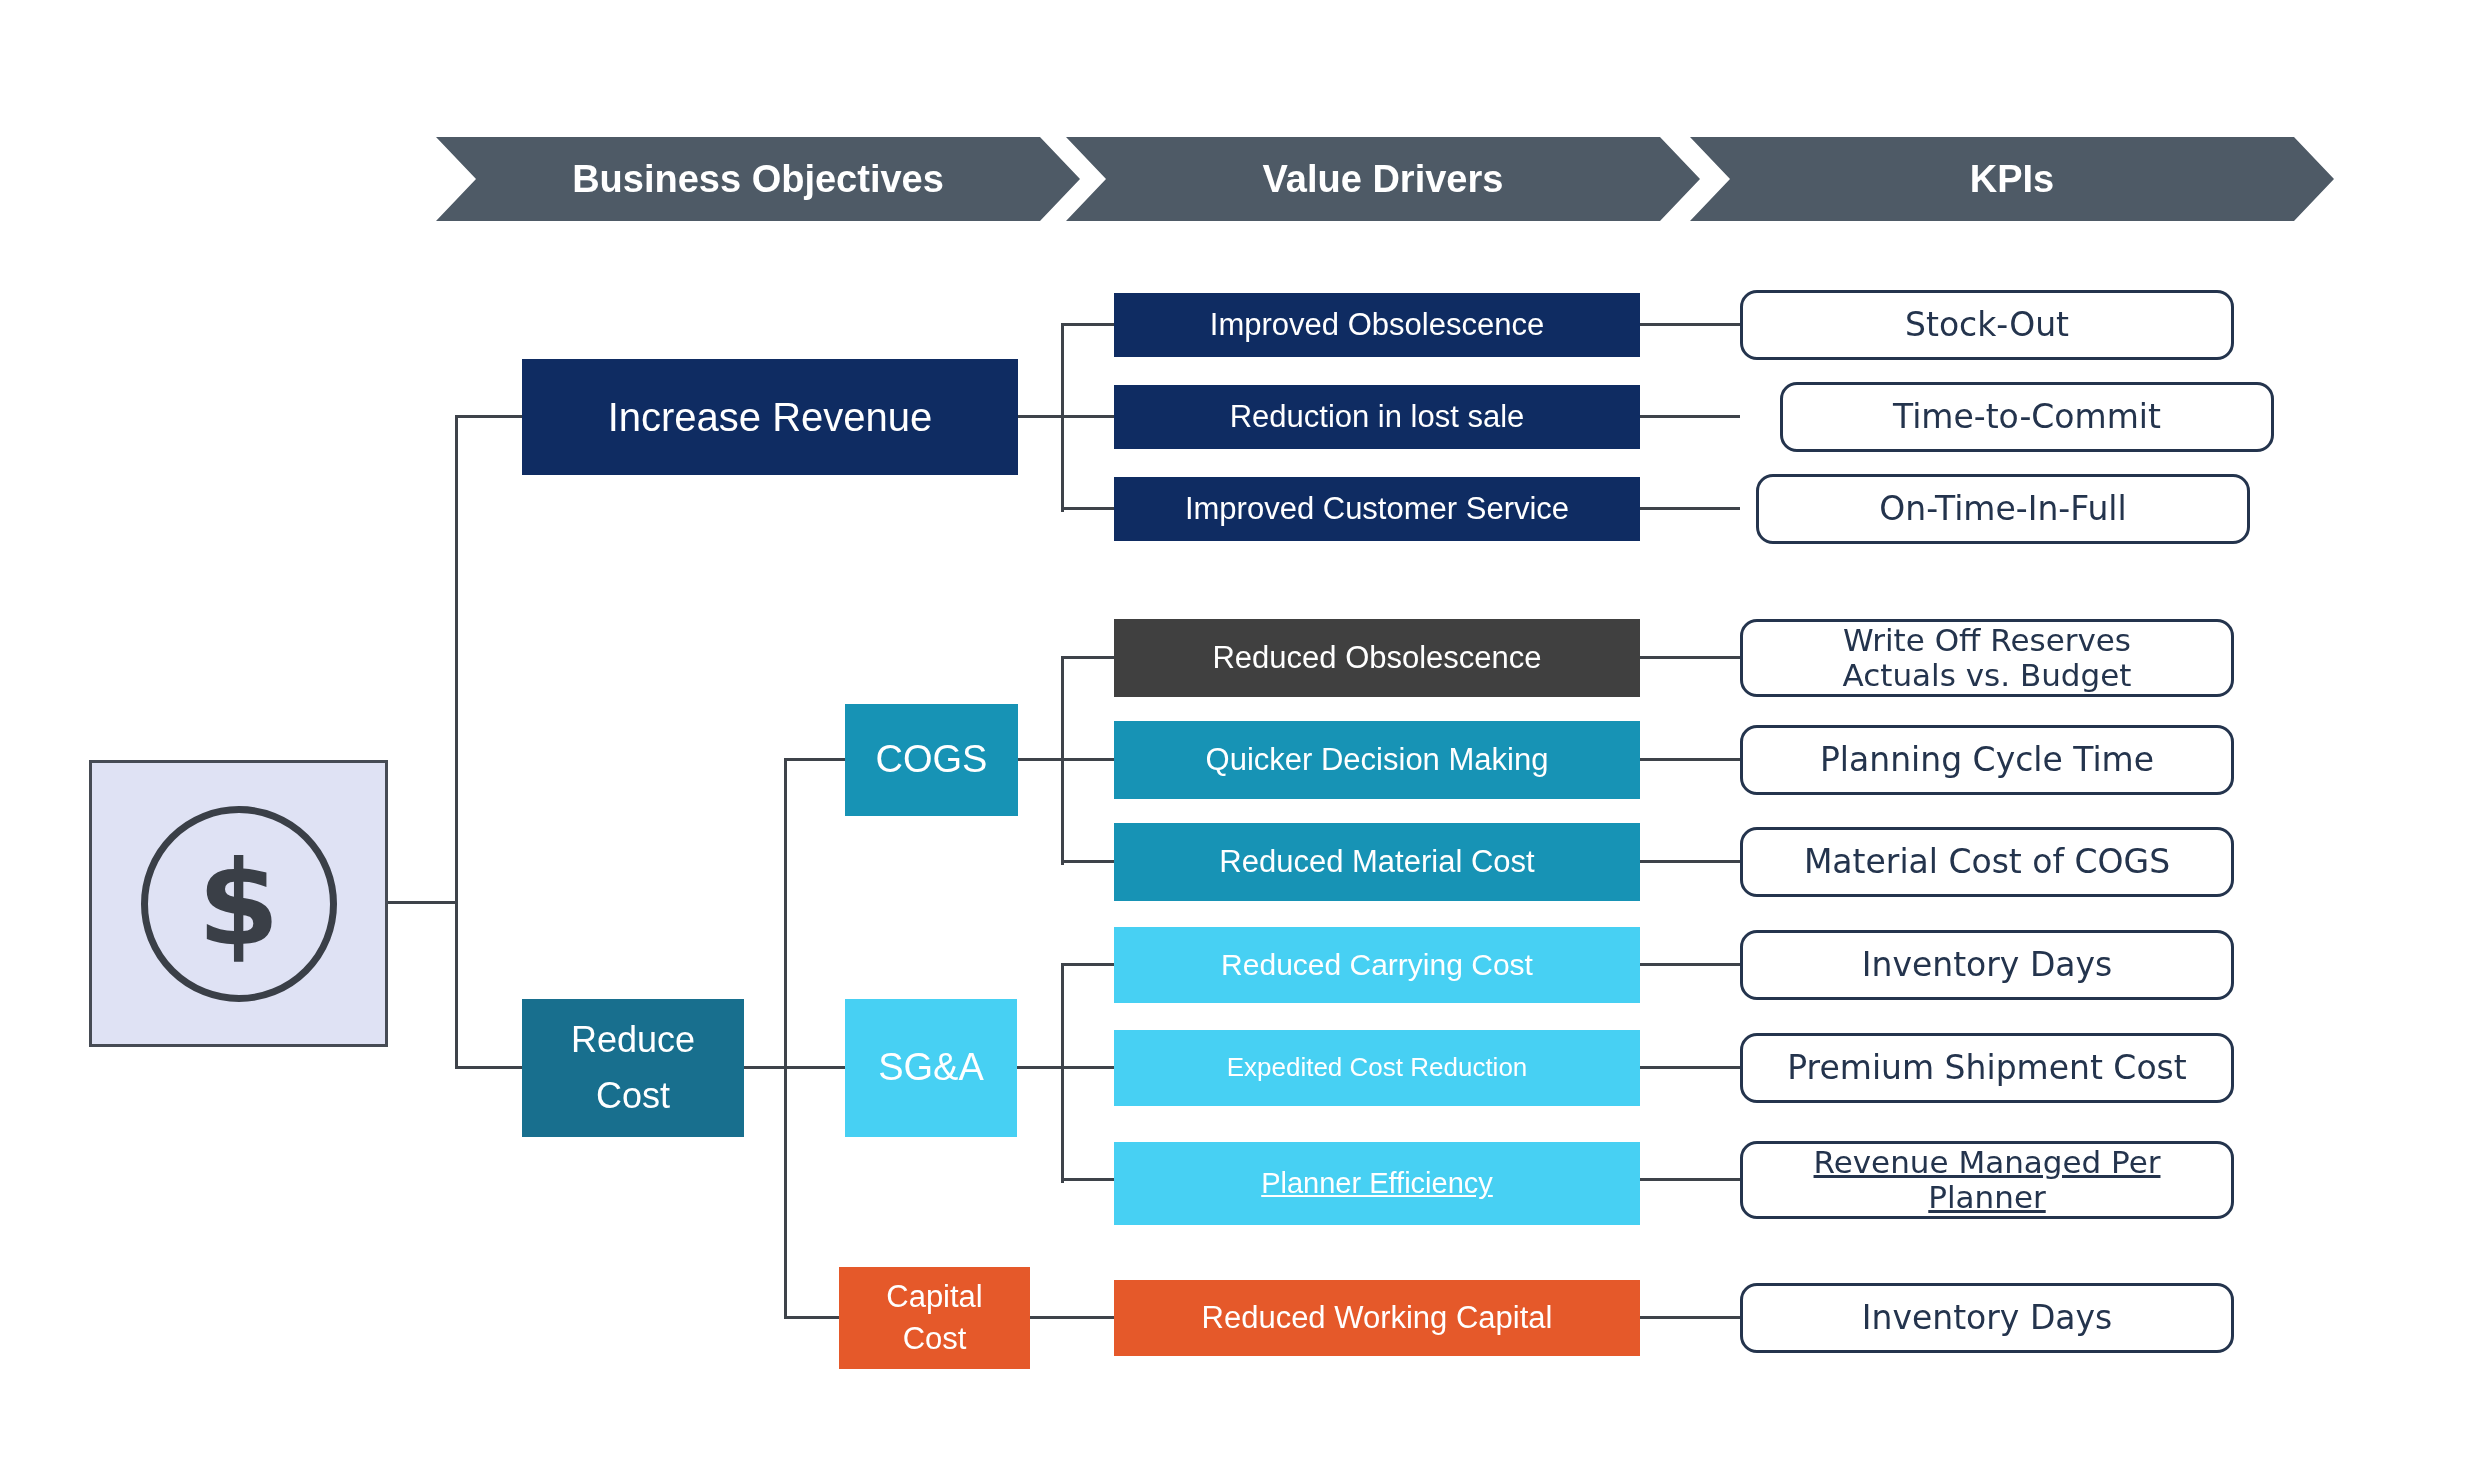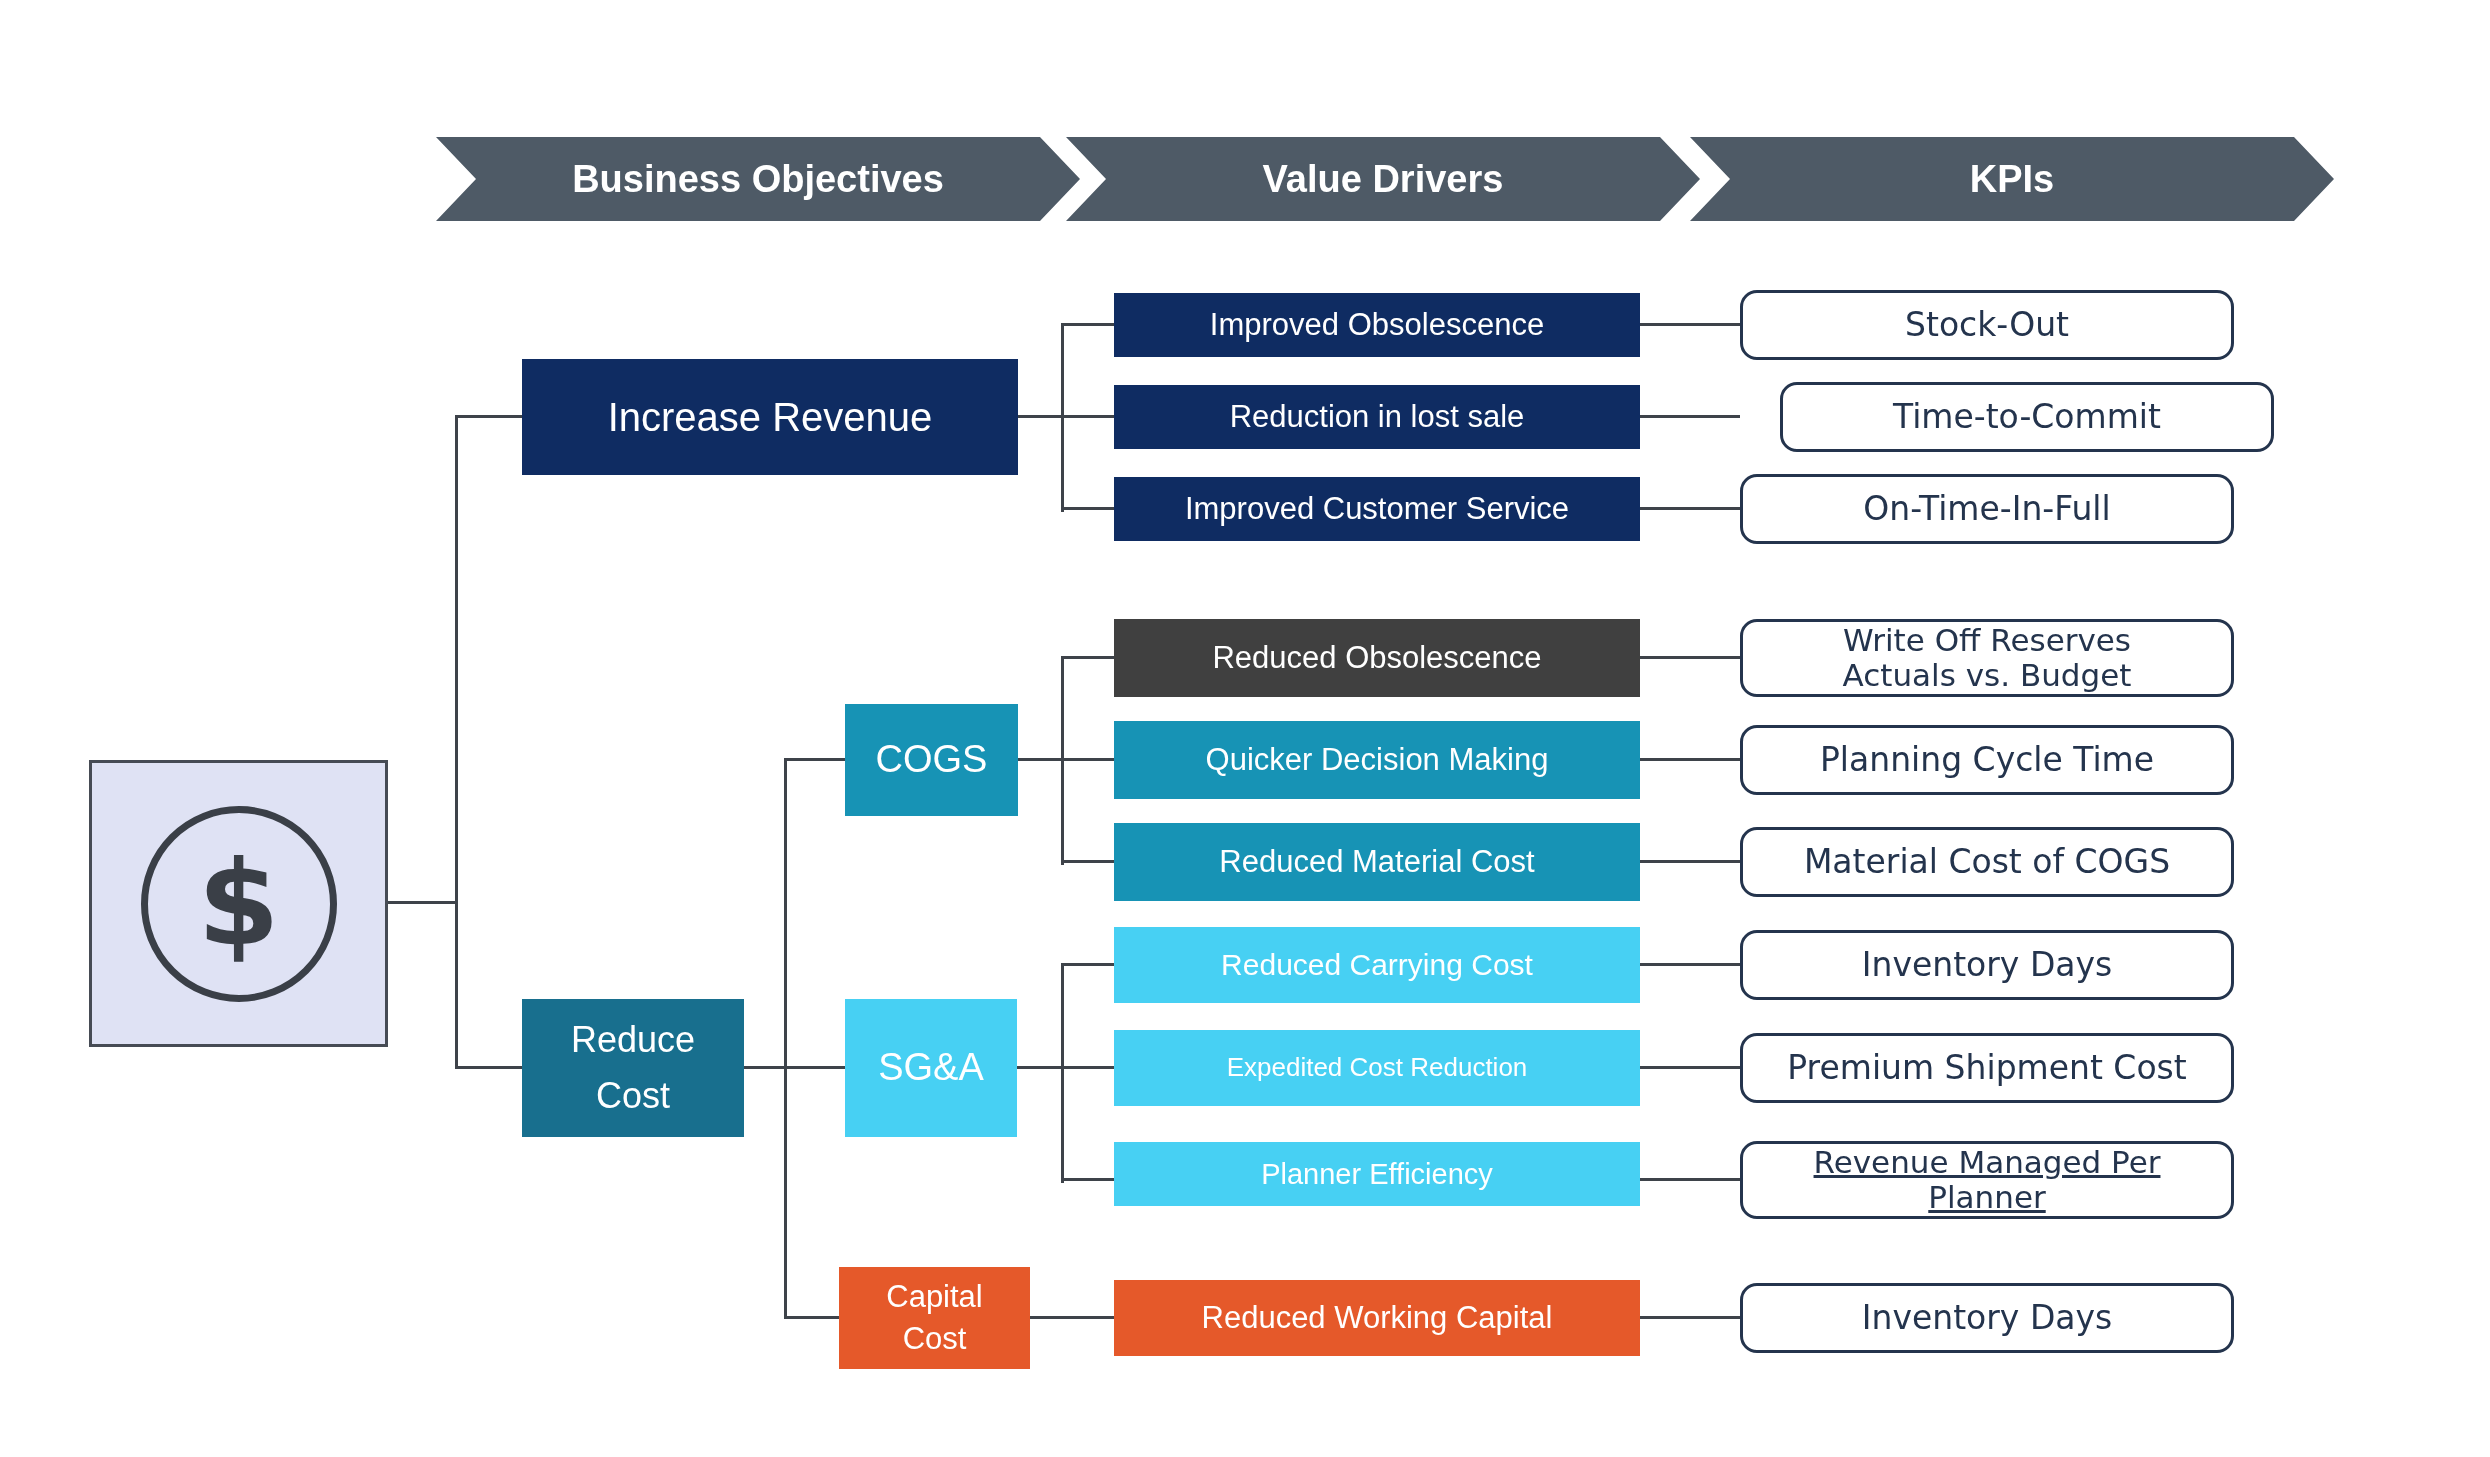--- a/index.html
+++ b/index.html
@@ -107,35 +107,35 @@
   <div class="node" style="left: 1114px; top: 823px; width: 526px; height: 78px; font-size: 31px; background-color: rgb(23, 147, 181);">
     <span>Reduced Material Cost</span>
     </div>
 
   <div class="node" style="left: 1114px; top: 927px; width: 526px; height: 76px; font-size: 30px; background-color: rgb(71, 208, 243);">
     <span>Reduced Carrying Cost</span>
     </div>
   <div class="node" style="left: 1114px; top: 1030px; width: 526px; height: 76px; font-size: 26px; background-color: rgb(71, 208, 243);">
     <span>Expedited Cost Reduction</span>
     </div>
-  <div class="node" style="left: 1114px; top: 1142px; width: 526px; height: 64px; font-size: 29px; background-color: rgb(71, 208, 243);">
+  <div class="node" style="left: 1114px; top: 1142px; width: 526px; height: 83px; font-size: 29px; background-color: rgb(71, 208, 243); text-decoration: underline;">
     <span>Planner Efficiency</span>
     </div>
 
   <div class="node" style="left: 1114px; top: 1280px; width: 526px; height: 76px; font-size: 31px; background-color: rgb(229, 89, 42);">
     <span>Reduced Working Capital</span>
     </div>
 
   <div class="kpi" style="top: 290px; border-color: rgb(36, 52, 77); color: rgb(36, 52, 77); border-width: 3px; border-style: solid;">
     <span>Stock-Out</span>
     </div>
   <div class="kpi" style="top: 382px; border-color: rgb(36, 52, 77); color: rgb(36, 52, 77); border-width: 3px; border-style: solid; margin-left: 40px;">
     <span>Time-to-Commit</span>
     </div>
-  <div class="kpi" style="top: 474px; border-color: rgb(36, 52, 77); color: rgb(36, 52, 77); border-width: 3px; border-style: solid;">
+  <div class="kpi" style="top: 474px; border-color: rgb(36, 52, 77); color: rgb(36, 52, 77); border-width: 3px; border-style: solid; margin-left: 16px;">
     <span>On-Time-In-Full</span>
     </div>
   <div class="kpi twoline" style="top: 619px; border-color: rgb(36, 52, 77); color: rgb(36, 52, 77); border-width: 3px; border-style: solid;">
     <span>Write Off Reserves</span>
     <span>Actuals vs. Budget</span>
     </div>
   <div class="kpi" style="top: 725px; border-color: rgb(36, 52, 77); color: rgb(36, 52, 77); border-width: 3px; border-style: solid;">
     <span>Planning Cycle Time</span>
     </div>
   <div class="kpi" style="top: 827px; border-color: rgb(36, 52, 77); color: rgb(36, 52, 77); border-width: 3px; border-style: solid;">

